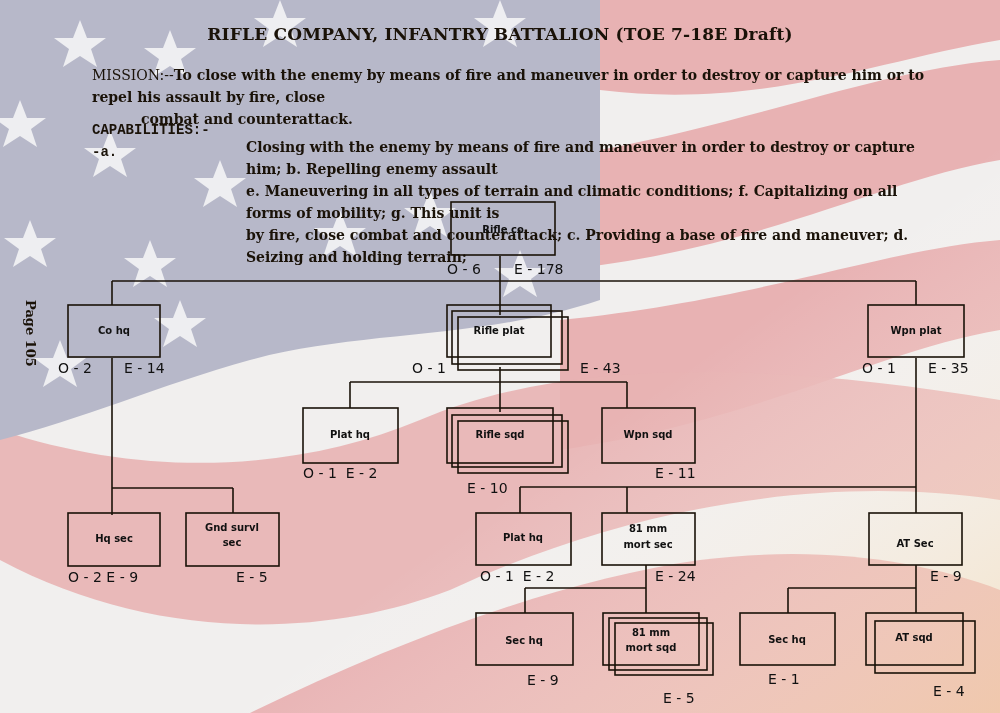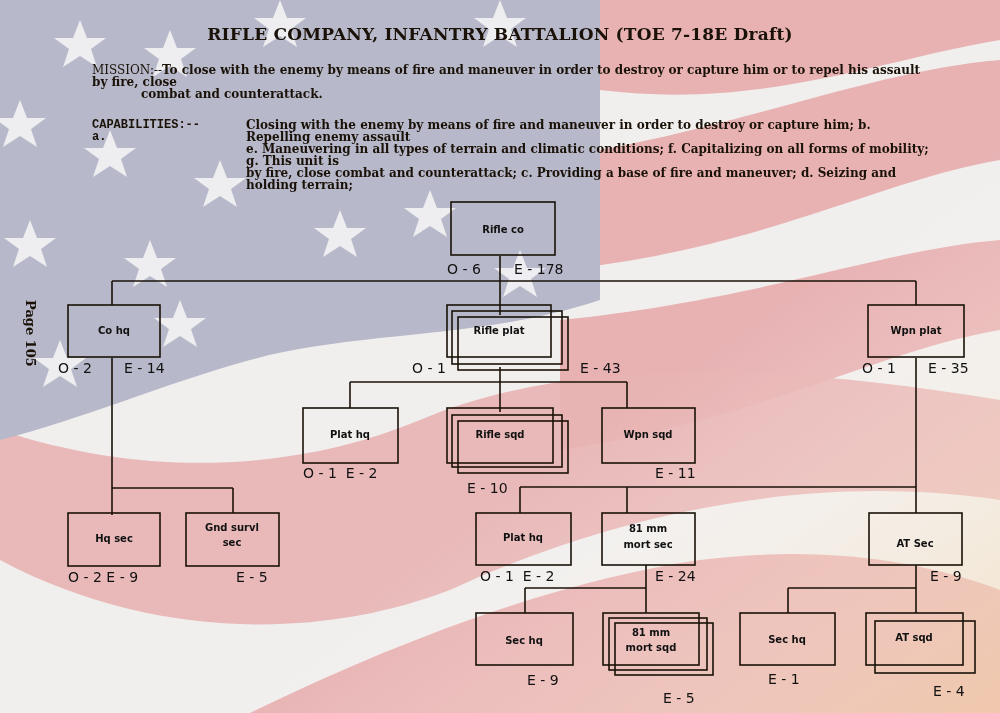--- a/index.html
+++ b/index.html
@@ -2,21 +2,21 @@
 <html><head>
 <meta charset="utf-8">
 <style>
   html, body { margin:0; padding:0; }
   body { width:1000px; height:713px; position:relative; overflow:hidden;
          font-family:"DejaVu Serif", serif; color:#1a1208; }
   #bg { position:absolute; left:0; top:0; width:1000px; height:713px; z-index:0; }
   .doc { position:absolute; left:0; top:0; width:1000px; height:584px; z-index:1; }
   .title { position:absolute; left:0; width:1000px; top:24px; text-align:center;
            font-family:"DejaVu Serif", serif; font-size:17px; font-weight:bold; letter-spacing:0.2px; }
-  .para { position:absolute; font-size:12px; font-weight:bold; line-height:12px; }
+  .para { position:absolute; font-size:14px; font-weight:bold; line-height:22px; }
   .para .lbl { font-weight:normal; }
   .page-no { position:absolute; left:38px; top:300px; transform-origin:left top; transform:rotate(90deg);
              font-family:"DejaVu Serif", serif; font-weight:bold; font-size:13px; white-space:nowrap; }
   svg.chart { position:absolute; left:0; top:0; }
   .box-label { font-family:"DejaVu Sans", sans-serif; font-weight:bold; font-size:10px; fill:#111; }
   .strength { font-family:"DejaVu Sans", sans-serif; font-size:14px; fill:#111; }
 </style>
 </head>
 <body>
 
@@ -59,21 +59,21 @@
 <div class="doc">
   <div class="title">RIFLE COMPANY, INFANTRY BATTALION (TOE 7-18E Draft)</div>
 
   <div class="para" style="left:92px; top:64px; width:840px;">
     <span class="lbl">MISSION:--</span><span>To close with the enemy by means of fire and maneuver in order to destroy or capture him or to repel his assault by fire, close</span><br>
     <span style="padding-left:49px;">combat and counterattack.</span>
   </div>
 
 
   <div class="para" style="left:92px; top:119px; width:110px;font-family:Liberation Mono, monospace;">CAPABILITIES:--a.</div>
-  <div class="para" style="left:246px; top:119px; width:690px;">
+  <div class="para" style="left:246px; top:136px; width:690px;">
     <div>Closing with the enemy by means of fire and maneuver in order to destroy or capture him; b. Repelling enemy assault</div>
     <div>e. Maneuvering in all types of terrain and climatic conditions; f. Capitalizing on all forms of mobility; g. This unit is</div>
     <div>by fire, close combat and counterattack; c. Providing a base of fire and maneuver; d. Seizing and holding terrain;</div>
   </div>
 
   <div class="page-no">Page 105</div>
 
   <svg class="chart" width="1000" height="713" xmlns="http://www.w3.org/2000/svg">
     <g stroke="#1a1208" stroke-width="1.6" fill="none">
 

